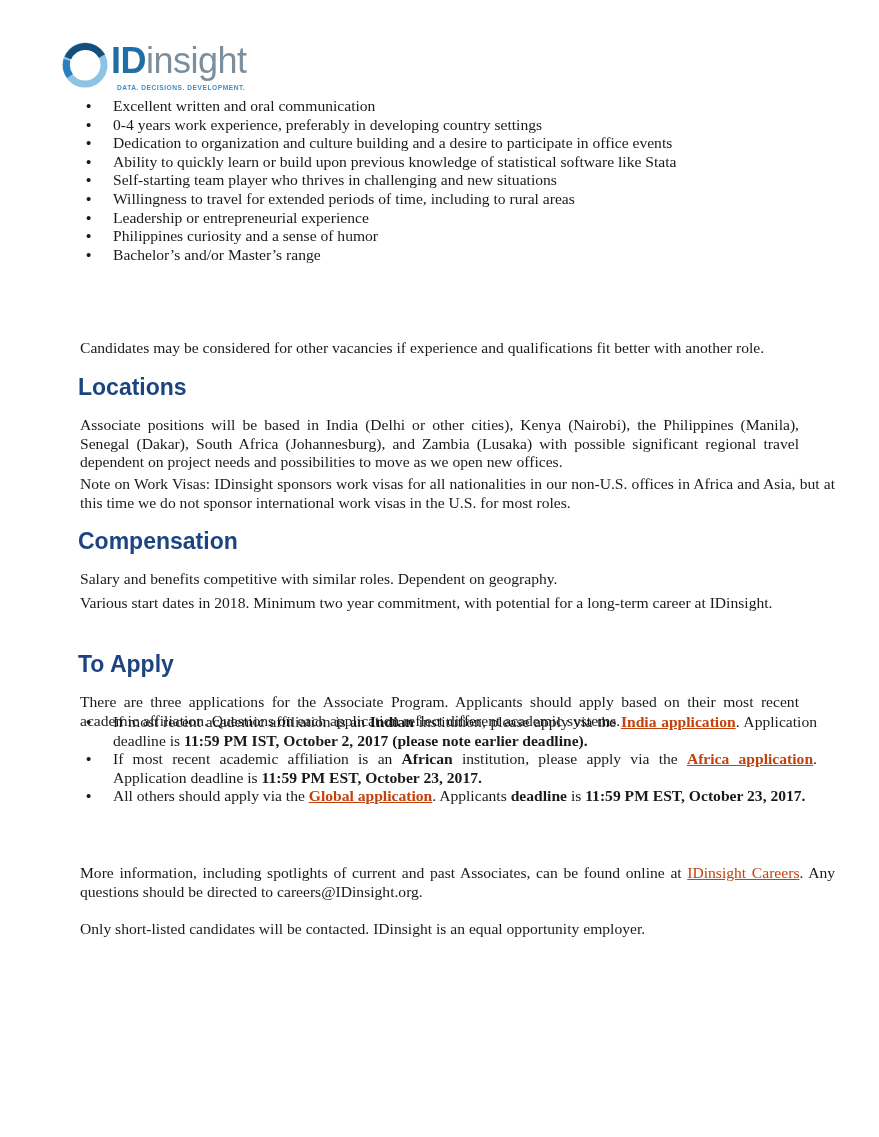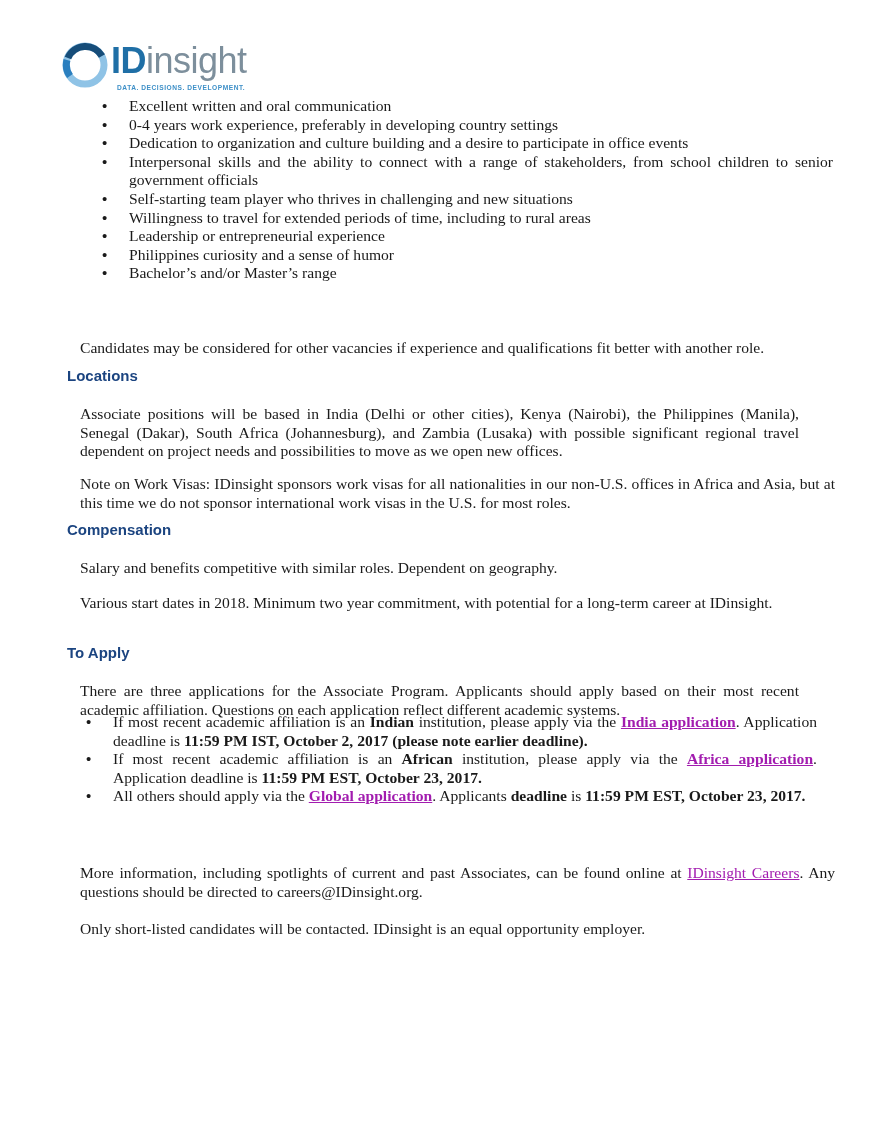--- a/index.html
+++ b/index.html
@@ -21,28 +21,28 @@
     position: absolute; left: 55px; top: 44px;
     font-family: "Liberation Sans", "DejaVu Sans", sans-serif;
     font-size: 6.6px; font-weight: bold; letter-spacing: 0.55px; color: #3d8fc7;
   }
   ul.bullets { list-style: none; margin: 0; padding: 0; }
   ul.bullets li { position: relative; padding-left: 51px; text-align: justify; }
   ul.bullets li::before {
     content: "\2022"; position: absolute; left: 24px; top: 0;
     font-family: "Liberation Sans", sans-serif; font-size: 15px;
   }
-  .req-list { position: absolute; top: 97px; left: 16px; width: 755px; }
+  .req-list { position: absolute; top: 97px; left: 0; width: 755px; }
   p { margin: 18px; text-align: justify; }
   .block { position: absolute; left: 0; width: 755px; }
   h2 {
-    margin: 5px; font-family: "Liberation Sans", "DejaVu Sans", sans-serif;
-    font-weight: bold; font-size: 15px; line-height: 22px; color: #1b4480;
+    margin: 16px; font-family: "Liberation Sans", "DejaVu Sans", sans-serif;
+    font-weight: bold; font-size: 23px; line-height: 22px; color: #1b4480;
   }
-  a.lnk { color: #a21caf; }
+  a.lnk { color: #c2410c; }
   a.lnk.b { font-weight: bold; }
   b { font-weight: bold; }
   .apply-list { position: absolute; top: 713px; left: 0; width: 755px; }
 </style>
 </head>
 <body>
 
 <div class="logo">
   <svg class="logo-ring" viewBox="0 0 46 46">
     <circle cx="23" cy="23" r="19" fill="none" stroke="#8fc3e6" stroke-width="7"></circle>
@@ -52,21 +52,21 @@
   <div class="logo-word"><span class="id">ID</span><span>insight</span></div>
   <div class="logo-tag">DATA. DECISIONS. DEVELOPMENT.</div>
 </div>
 
 <div class="page">
 
   <ul class="bullets req-list">
     <li>Excellent written and oral communication</li>
     <li>0-4 years work experience, preferably in developing country settings</li>
     <li>Dedication to organization and culture building and a desire to participate in office events</li>
-    <li>Interpersonal skills and the ability to connect with a range of stakeholders, from school children to senior government officials</li>
+    <li>Ability to quickly learn or build upon previous knowledge of statistical software like Stata</li>
     <li>Self-starting team player who thrives in challenging and new situations</li>
     <li>Willingness to travel for extended periods of time, including to rural areas</li>
     <li>Leadership or entrepreneurial experience</li>
     <li>Philippines curiosity and a sense of humor</li>
     <li>Bachelor’s and/or Master’s range</li>
   </ul>
 
   <p class="block" style="top:321px">Candidates may be considered for other vacancies if experience and qualifications fit better with another role.</p>
 
   <div class="block" style="top:360px">

